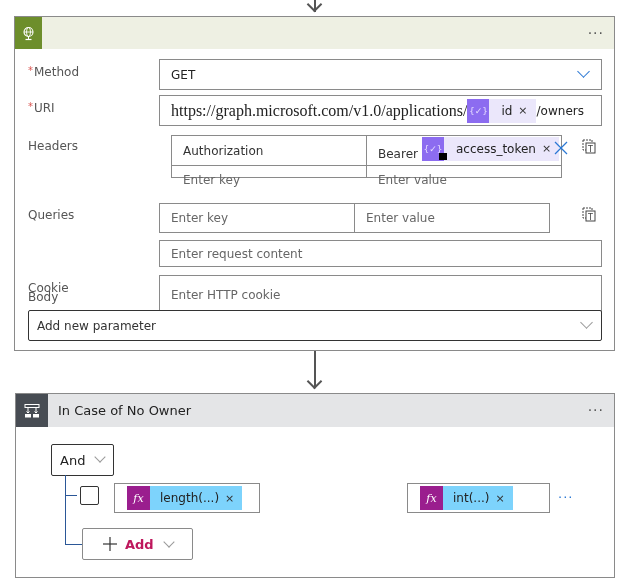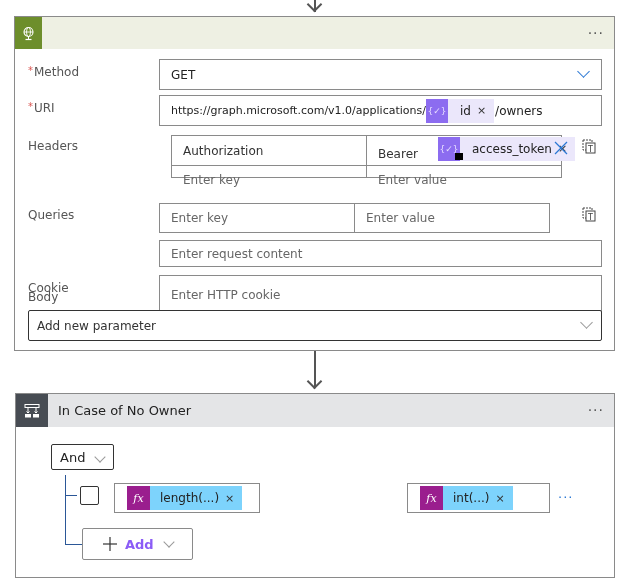--- a/index.html
+++ b/index.html
@@ -58,38 +58,38 @@
   </div>
 
   <div class="label" style="left:13px; top:48px;"><span class="req">*</span><span>Method</span></div>
   <div class="field" style="left:144px; top:42px; width:443px;">
     <span>GET</span>
     <span class="chev" style="right:13px; top:7px;"></span>
   </div>
 
   <div class="label" style="left:13px; top:84px;"><span class="req">*</span><span>URI</span></div>
   <div class="field" style="left:144px; top:78px; width:443px; white-space:nowrap;">
-    <span style="font-size:11px;">https://graph.microsoft.com/v1.0/applications/</span>
+    <span style="font-size:16px;font-family:Liberation Serif, serif;">https://graph.microsoft.com/v1.0/applications/</span>
     <span class="token">
       <span class="token-icon">{✓}</span>
       <span class="token-text">id</span>
       <span class="token-x">×</span>
     </span>
     <span style="margin-left:1px;">/owners</span>
   </div>
 
   <div class="label" style="left:13px; top:122px;">Headers</div>
   <div class="kv-table" style="left:156px; top:118px; width:391px; height:43px;">
     <div style="position:absolute; left:194px; top:0; bottom:0; width:1px; background:#8a8a8a;"></div>
     <div style="position:absolute; left:0; right:0; top:29px; height:1px; background:#8a8a8a;"></div>
     <div class="kv-cell" style="left:0; top:0; width:194px; height:29px;">
         <span>Authorization</span>
       </div>
     <div class="kv-cell" style="left:195px; top:0; width:195px; height:29px; white-space:nowrap;">
-      <span style="margin-top:6px; margin-right:20px;">Bearer</span>
+      <span style="margin-top:6px; margin-right:4px;">Bearer</span>
       <span class="token" style="margin-top:-4px;">
         <span class="token-icon">{✓}<span style="position:absolute; right:-3px; bottom:1px; width:8px; height:7px; background:#000;"></span></span>
         <span class="token-text">access_token</span>
         <span class="token-x">×</span>
       </span>
     </div>
     <div class="kv-cell placeholder" style="left:0; top:30px; width:194px; height:28px;">
         <span>Enter key</span>
       </div>
     <div class="kv-cell placeholder" style="left:195px; top:30px; width:195px; height:28px;">
@@ -151,21 +151,21 @@
           <polyline points="2.5,7.5 4,9 5.5,7.5" fill="none" stroke="#fff"></polyline>
           <polyline points="10.5,7.5 12,9 13.5,7.5" fill="none" stroke="#fff"></polyline>
           <rect x="1" y="10" width="6" height="3.5" fill="#fff"></rect>
           <rect x="9" y="10" width="6" height="3.5" fill="#fff"></rect>
         </svg>
     </div>
     <span class="card-title" style="margin-left:10px;">In Case of No Owner</span>
     <span class="card-more">···</span>
   </div>
 
-  <div style="position:absolute; left:35px; top:50px; width:63px; height:26px; border:1px solid #333; border-radius:2px; display:flex; align-items:center; padding-left:8px; font-size:13px; color:#222;">
+  <div style="position:absolute; left:35px; top:50px; width:63px; height:32px; border:1px solid #333; border-radius:2px; display:flex; align-items:center; padding-left:8px; font-size:13px; color:#222;">
     <span>And</span>
     <span class="chev gray" style="left:44px; top:8px; width:8px; height:8px;"></span>
   </div>
 
   <div class="tree-line" style="left:49px; top:81px; width:1px; height:70px;"></div>
   <div class="tree-line" style="left:49px; top:101px; width:12px; height:1px;"></div>
   <div class="tree-line" style="left:49px; top:150px; width:18px; height:1px;"></div>
 
   <div style="position:absolute; left:64px; top:92px; width:19px; height:19px; border:1px solid #333; border-radius:2px; background:#fff;"></div>
 
@@ -181,21 +181,21 @@
   <div class="field" style="left:391px; top:89px; width:143px; height:30px; padding-left:12px;">
     <span class="fx-token">
       <span class="fx-icon">fx</span>
       <span class="fx-text">int(...)</span>
       <span class="token-x">×</span>
     </span>
   </div>
 
   <span style="position:absolute; left:542px; top:96px; color:#2b78d4; font-size:13px; letter-spacing:1px;">···</span>
 
-  <div style="position:absolute; left:66px; top:134px; width:111px; height:32px; border:1px solid #8a8a8a; border-radius:2px; display:flex; align-items:center; padding-left:20px; font-size:13px; font-weight:bold; color:#8b5cf6;">
+  <div style="position:absolute; left:66px; top:134px; width:111px; height:32px; border:1px solid #8a8a8a; border-radius:2px; display:flex; align-items:center; padding-left:20px; font-size:13px; font-weight:bold; color:#be185d;">
     <svg width="14" height="14" viewBox="0 0 14 14" style="margin-right:8px;">
         <line x1="7" y1="0" x2="7" y2="14" stroke="#333" stroke-width="1.2"></line>
         <line x1="0" y1="7" x2="14" y2="7" stroke="#333" stroke-width="1.2"></line>
       </svg>
     <span>Add</span>
     <span class="chev gray" style="left:82px; top:9px; width:8px; height:8px;"></span>
   </div>
 </div>
 
 </body></html>

